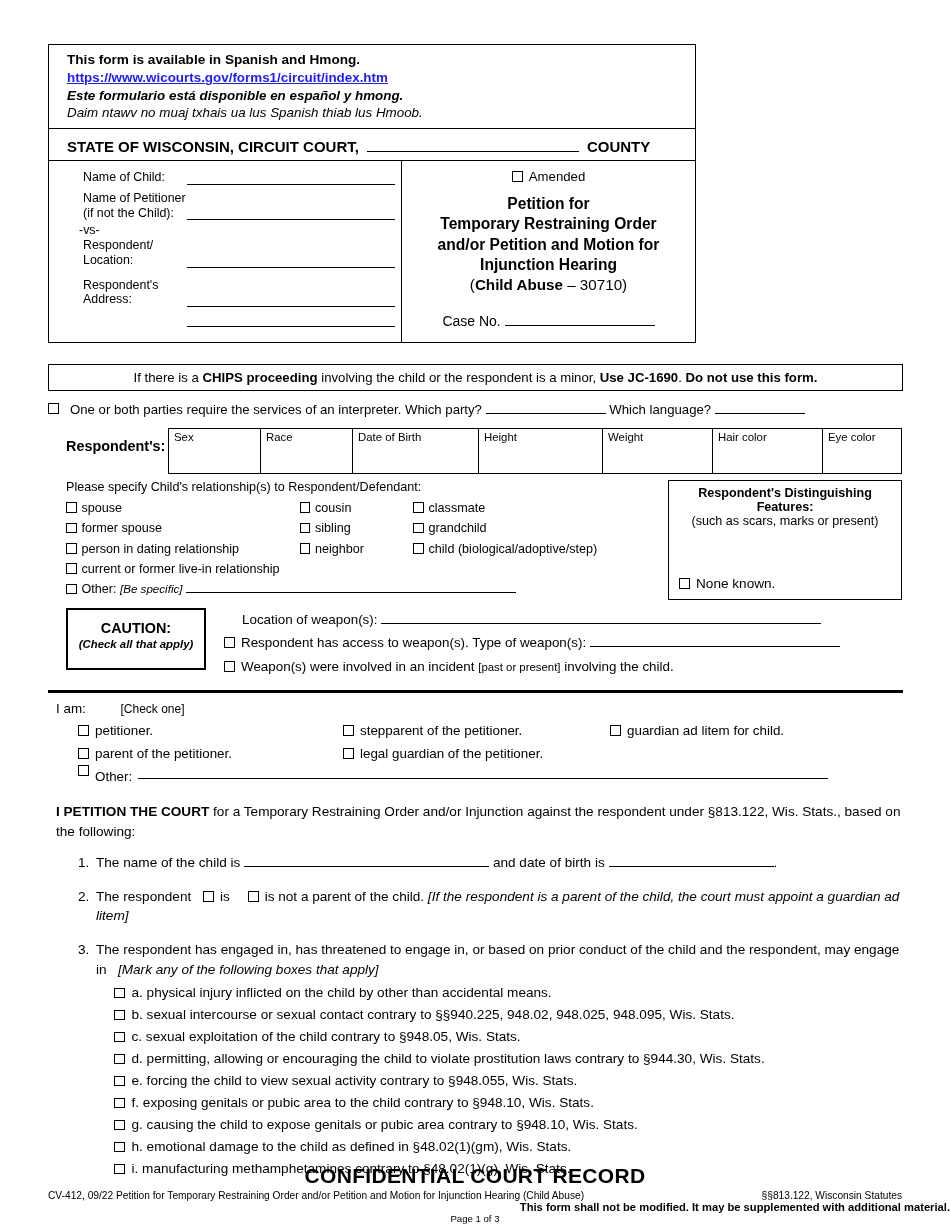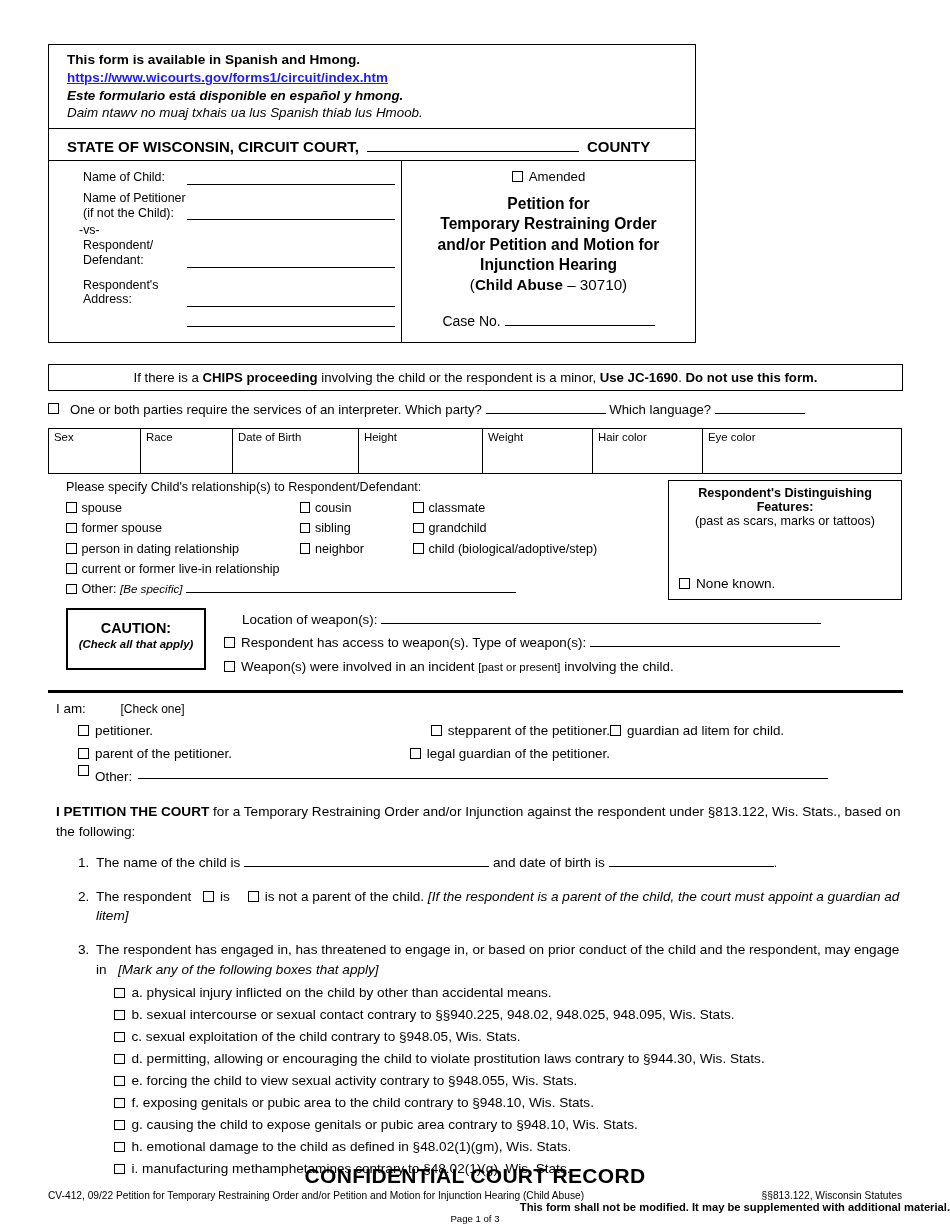--- a/index.html
+++ b/index.html
@@ -249,21 +249,21 @@
     margin: 12px 0 8px 0;
     width: 855px;
   }
 
   
   .iam { font-size: 13.4px; padding-left: 8px;}
   .iam .hdr { margin-bottom: 3px; }
   .iam .small { font-size: 12px; margin-left: 31px; }
   .iam-row { display: flex; line-height: 1.72; padding-left: 22px;}
   .iam-row .c-a { width: 265px; }
-  .iam-row .c-b { width: 267px; text-align: right; }
+  .iam-row .c-b { width: 267px; }
 
   
   .pet {
     margin-top: 14px;
     font-size: 13.6px;
     padding-left: 8px;
     line-height: 1.42;
   }
   .numlist { margin-top: 12px; font-size: 13.6px; padding-left: 8px;}
   .numitem { display: flex; margin-bottom: 14px; line-height: 1.45; }
@@ -323,21 +323,21 @@
         <div class="lbl">
           <span>Name of Petitioner</span><br>
           <span>(if not the Child):</span>
         </div>
         <div class="line"></div>
       </div>
       <div class="vs">-vs-</div>
       <div class="fieldrow">
         <div class="lbl">
           <span>Respondent/</span><br>
-          <span>Defendant:</span>
+          <span>Location:</span>
         </div>
         <div class="line"></div>
       </div>
       <div class="fieldrow" style="margin-top:10px;">
         <div class="lbl">
           <span>Respondent's</span><br>
           <span>Address:</span>
         </div>
         <div class="line"></div>
       </div>
@@ -374,20 +374,21 @@
     <span class="cb"></span>
     <div>
       <span>One or both parties require the services of an interpreter. Which party?</span>
       <span class="u" style="width:120px;"></span>
       <span>Which language?</span>
       <span class="u" style="width:90px;"></span>
     </div>
   </div>
 
   <div class="resp-wrap">
+    <div class="resp-label">Respondent's:</div>
     <div class="resp-table">
       <div class="resp-cell" style="width:92px;"><span>Sex</span></div>
       <div class="resp-cell" style="width:92px;"><span>Race</span></div>
       <div class="resp-cell" style="width:126px;"><span>Date of Birth</span></div>
       <div class="resp-cell" style="width:124px;"><span>Height</span></div>
       <div class="resp-cell" style="width:110px;"><span>Weight</span></div>
       <div class="resp-cell" style="width:110px;"><span>Hair color</span></div>
       <div class="resp-cell" style="flex:1;"><span>Eye color</span></div>
     </div>
   </div>
@@ -416,21 +417,21 @@
         </div>
         <div>
           <span class="cb-sm"></span><span>Other:</span>
           <i style="font-size:11.6px;">[Be specific]</i>
           <span class="u" style="width:330px;"></span>
         </div>
       </div>
     </div>
     <div class="rel-right">
       <div class="feat-title">Respondent's Distinguishing Features:</div>
-      <div>(past as scars, marks or tattoos)</div>
+      <div>(such as scars, marks or present)</div>
       <div class="none"><span class="cb"></span><span>None known.</span></div>
     </div>
   </div>
 
   <div class="caution-wrap">
     <div class="caution-box">
       <div class="c1">CAUTION:</div>
       <div class="c2">(Check all that apply)</div>
     </div>
     <div class="caution-right">

